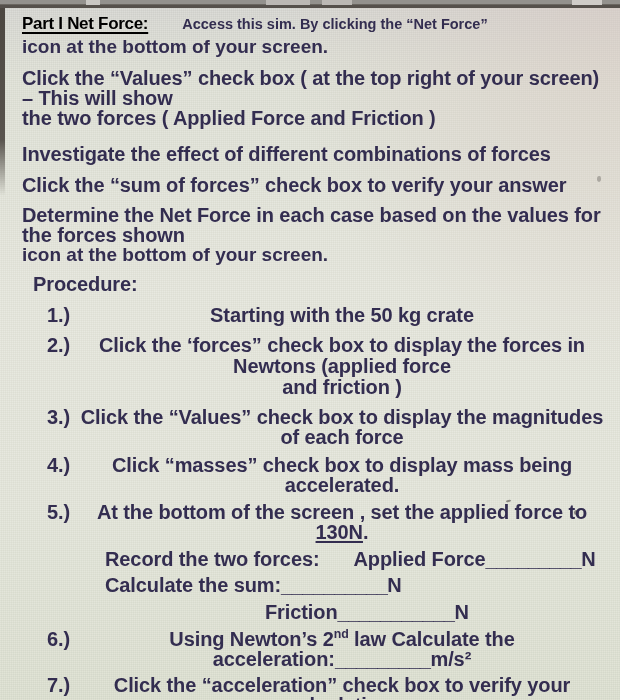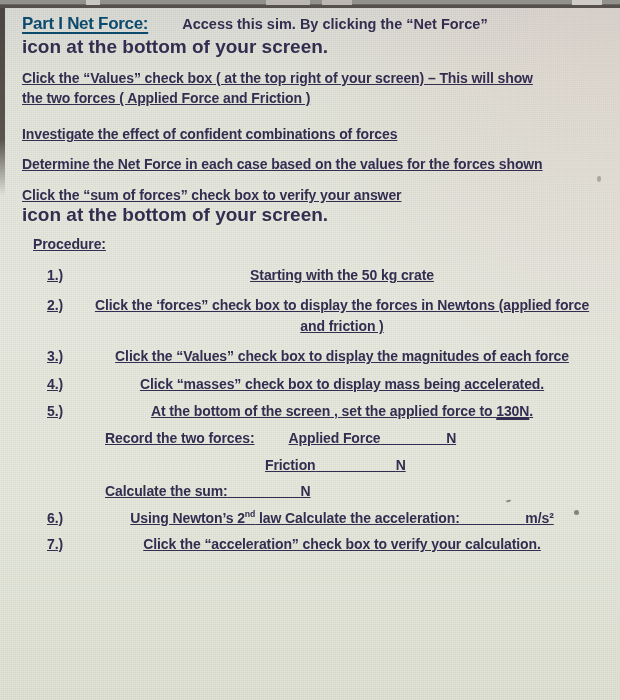--- a/index.html
+++ b/index.html
@@ -32,24 +32,24 @@
     width: 5px; height: 188px;
     background: linear-gradient(180deg, #4c4741 0%, #59544e 70%, rgba(90,85,79,0) 100%);
   }
   .speck { position: absolute; background: #6f6b66; border-radius: 50%; }
   .speck-a { left: 506px; top: 500px; width: 5px; height: 2px; transform: rotate(-12deg); opacity: .75; }
   .speck-b { left: 574px; top: 510px; width: 5px; height: 5px; opacity: .8; }
   .speck-c { left: 597px; top: 176px; width: 4px; height: 6px; border-radius: 60% 40% 50% 50%; opacity: .45; }
 
   .page { position: absolute; top: 8px; left: 0; width: 620px; padding: 3px 14px 0 22px; box-sizing: border-box; }
 
-  .body-text { font-size: 14px; font-weight: 700; line-height: 20px; letter-spacing: -0.1px; text-decoration: underline; }
+  .body-text { font-size: 20px; font-weight: 700; line-height: 20px; letter-spacing: -0.1px; }
   .h-line { line-height: 26px; }
   .part-heading {
-    font-size: 17px; font-weight: 700; color: #0c4a6e; letter-spacing: -0.3px;
+    font-size: 17px; font-weight: 700; color: #000000; letter-spacing: -0.3px;
     text-decoration: underline; text-decoration-thickness: 2px; text-underline-offset: 3px;
   }
   .h-rest-1 { margin-left: 34px; font-size: 14.5px; font-weight: 700; }
   .h-rest-2 { margin-left: 14px; font-size: 14.5px; font-weight: 700; }
   .h-line2 { font-size: 19px; font-weight: 700; line-height: 20px; }
 
   .mt-p2   { margin-top: 11px; }
   .mt-p3   { margin-top: 16px; }
   .mt-p4   { margin-top: 10px; }
   .mt-p5   { margin-top: 11px; }
@@ -99,23 +99,23 @@
   <div class="h-line">
     <span class="part-heading">Part I  Net Force:</span><span class="h-rest-1">Access this sim. By clicking the “Net Force”</span>
   </div>
   <div class="h-line2">icon at the bottom of your screen.</div>
 
   <div class="body-text mt-p2">
     <div>Click the “Values” check box ( at the top right of your screen) – This will show</div>
     <div>the two forces ( Applied Force and Friction )</div>
   </div>
 
-  <div class="body-text mt-p3">Investigate the effect of confident combinations of forces</div>
+  <div class="body-text mt-p3">Investigate the effect of different combinations of forces</div>
+  <div class="body-text mt-p5">Click the “sum of forces” check box to verify your answer</div>
   <div class="body-text mt-p4">Determine the Net Force in each case based on the values for the forces shown</div>
-  <div class="body-text mt-p5">Click the “sum of forces” check box to verify your answer</div>
 
 
   <div class="h-line2">icon at the bottom of your screen.</div>
 
   <div class="body-text mt-proc">Procedure:</div>
 
   <div class="body-text step mt-s1">
     <span class="step-num">1.)</span>
     <span class="step-body">Starting with the 50 kg crate</span>
   </div>
@@ -140,26 +140,26 @@
 
   <div class="body-text step mt-s5">
     <span class="step-num">5.)</span>
     <span class="step-body"><span>At the bottom of the screen , set the applied force to </span><span class="target-underline">130N</span><span>.</span></span>
   </div>
 
   <div class="body-text line-record mt-rec">
     <span>Record the two forces:</span><span class="applied-group"><span>Applied Force</span><span class="blank">_________</span><span>N</span></span>
   </div>
 
+  <div class="body-text line-calc mt-calc">
+    <span>Calculate the sum:</span><span class="blank">__________</span><span>N</span>
+  </div>
+
   <div class="body-text line-friction mt-fric">
     <span>Friction</span><span class="blank">___________</span><span>N</span>
-  </div>
-
-  <div class="body-text line-calc mt-calc">
-    <span>Calculate the sum:</span><span class="blank">__________</span><span>N</span>
   </div>
 
   <div class="body-text step mt-s6">
     <span class="step-num">6.)</span>
     <span class="step-body"><span>Using Newton’s 2</span><sup>nd</sup><span> law Calculate the acceleration:</span><span class="blank">_________</span><span>m/s²</span></span>
   </div>
 
   <div class="body-text step mt-s7">
     <span class="step-num">7.)</span>
     <span class="step-body">Click the “acceleration” check box to verify your calculation.</span>

